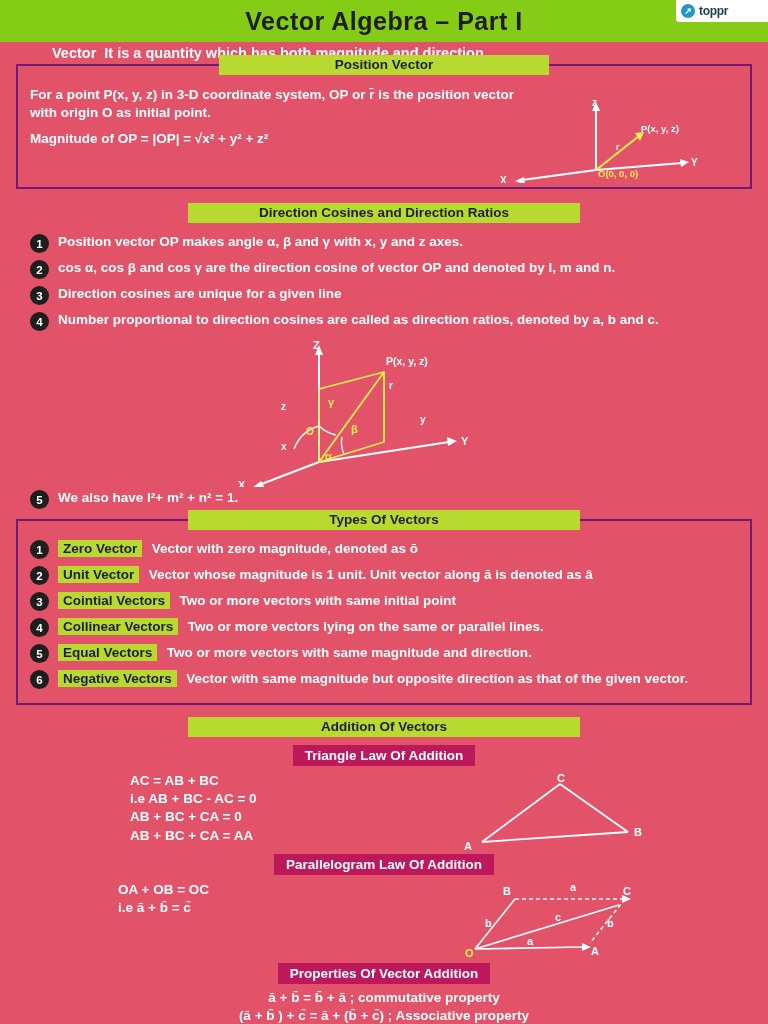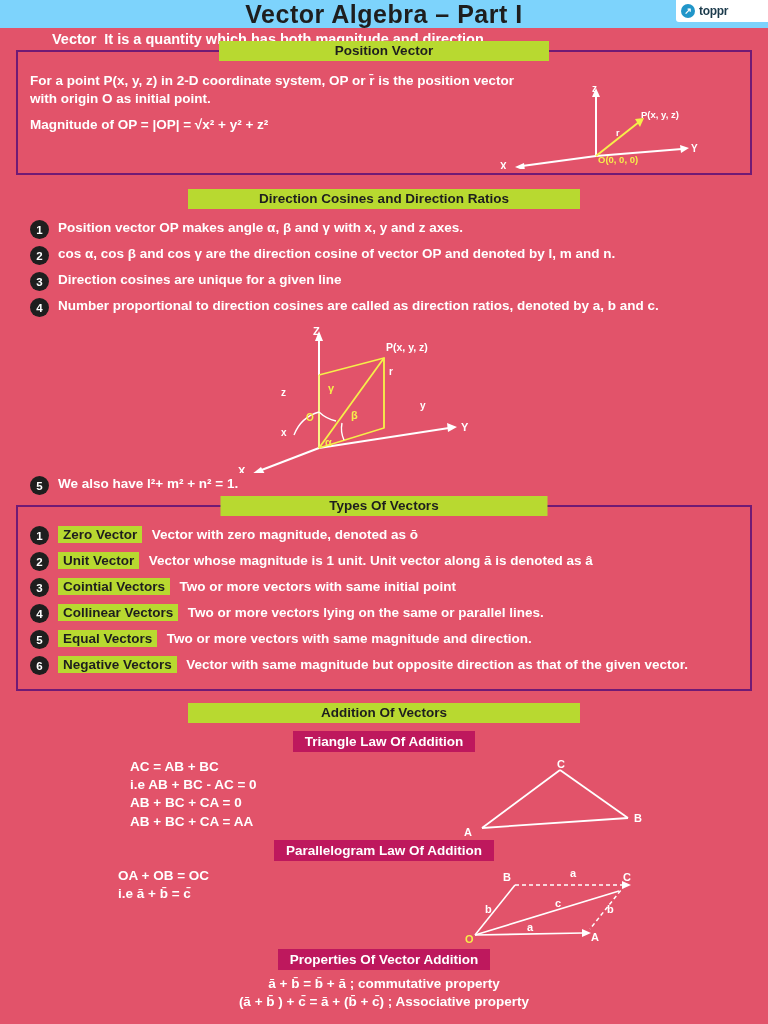--- a/index.html
+++ b/index.html
@@ -8,22 +8,22 @@
     width: 768px; height: 1024px;
     background: #e2536a;
     font-family: "Liberation Sans", sans-serif;
     color: #ffffff;
     overflow: hidden;
     position: relative;
   }
 
   
   .header {
-    background: #7dd3fc;
-    height: 28px;
+    background: #84cc16;
+    height: 42px;
     position: relative;
     display: flex;
     align-items: center;
     justify-content: center;
   }
   .header-title {
     color: #1e1e1e;
     font-size: 25px;
     font-weight: bold;
     letter-spacing: 0.5px;
@@ -116,21 +116,21 @@
   </div>
 </div>
 
 <div class="subtitle-bar">
   <span class="subtitle-key">Vector</span>
   <span class="subtitle-val">It is a quantity which has both magnitude and direction.</span>
 </div>
 
 <div class="box" style="height:125px;">
   <div class="band band-float" style="width:330px;">Position Vector</div>
-  <div class="body-text" style="margin-top:4px;">For a point P(x, y, z) in 2-D coordinate system, OP or r̄ is the position vector</div>
+  <div class="body-text" style="margin-top:4px;">For a point P(x, y, z) in 3-D coordinate system, OP or r̄ is the position vector</div>
   <div class="body-text">with origin O as initial point.</div>
   <div class="body-text" style="margin-top:8px;">Magnitude of OP = |OP| = √x² + y² + z²</div>
 
   <svg width="250" height="85" style="position:absolute; right:14px; bottom:4px;">
     <line x1="110" y1="72" x2="110" y2="10" stroke="#ffffff" stroke-width="2"></line>
     <polygon points="110,4 106,13 114,13" fill="#ffffff"></polygon>
     <line x1="110" y1="72" x2="196" y2="65" stroke="#ffffff" stroke-width="2"></line>
     <polygon points="203,64 194,61 195,69" fill="#ffffff"></polygon>
     <line x1="110" y1="72" x2="36" y2="82" stroke="#ffffff" stroke-width="2"></line>
     <polygon points="29,83 38,79 39,87" fill="#ffffff"></polygon>
@@ -200,21 +200,21 @@
     <text x="101" y="123" fill="#f6ef4a" font-size="11" font-weight="bold" font-family="Liberation Sans, sans-serif">α</text>
   </svg>
 
   <div class="item" style="padding-left:14px; margin-top:2px;">
     <div class="num">5</div>
     <div class="body-text">We also have l²+ m²  + n²  = 1.</div>
   </div>
 </div>
 
 <div class="box" style="margin-top:10px; padding-top:18px; padding-bottom:8px;">
-  <div class="band band-float" style="width:327px;">Types Of Vectors</div>
+  <div class="band band-float" style="width:392px;">Types Of Vectors</div>
 
   <div class="item">
     <div class="num">1</div>
     <div><span class="tag">Zero Vector</span>
       <span class="body-text" style="margin-left:5px;">Vector with zero magnitude, denoted as ō</span></div>
   </div>
   <div class="item">
     <div class="num">2</div>
     <div><span class="tag">Unit Vector</span>
       <span class="body-text" style="margin-left:5px;">Vector whose magnitude is 1 unit. Unit  vector along ā is denoted as â</span></div>

